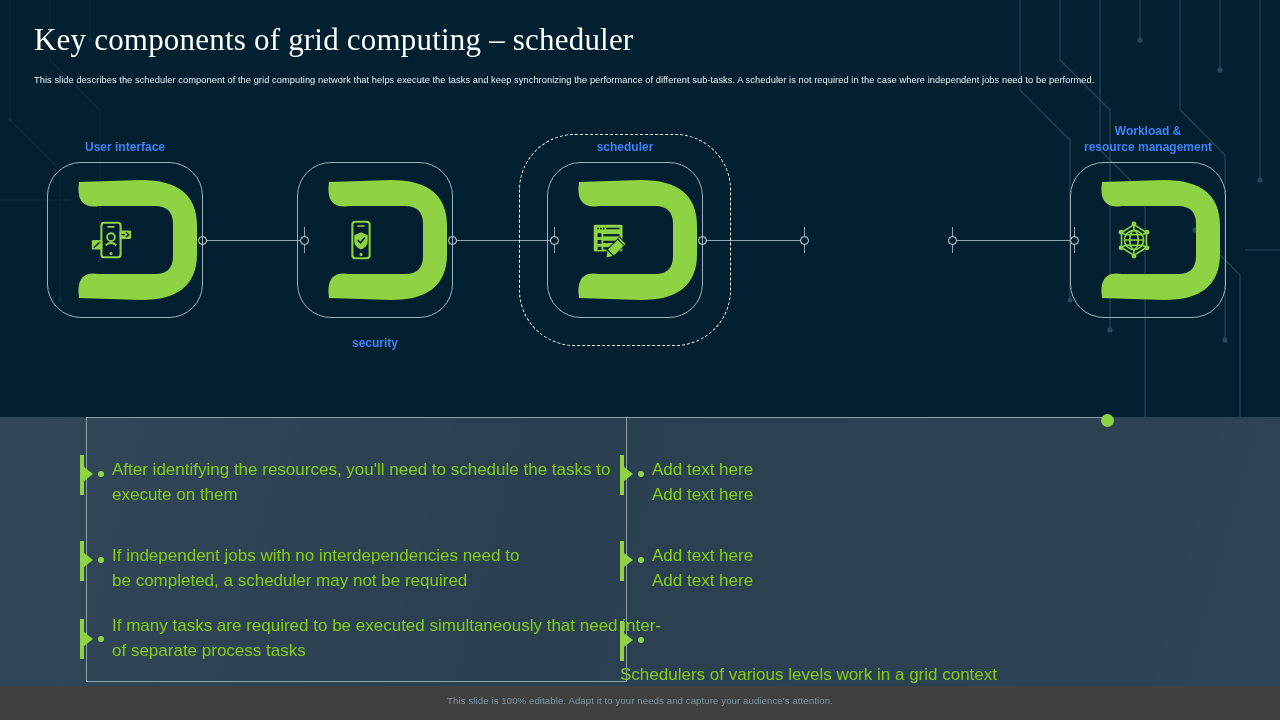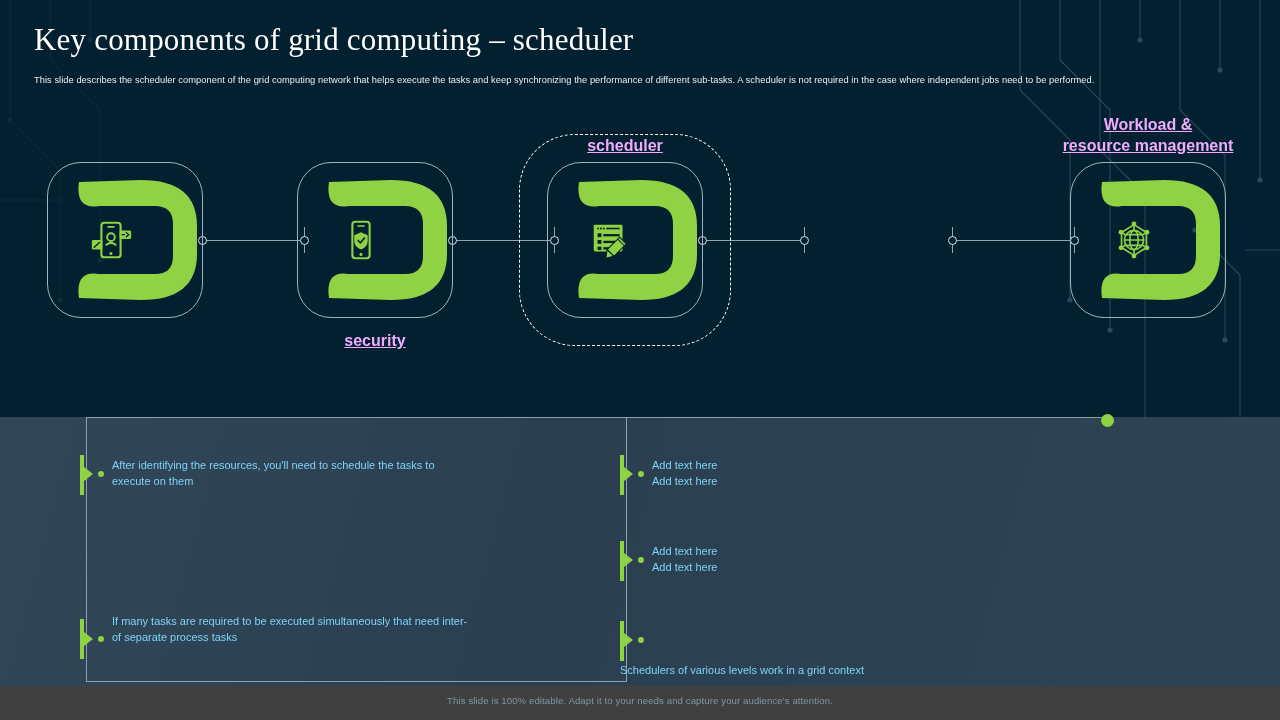--- a/index.html
+++ b/index.html
@@ -77,30 +77,29 @@
     position: absolute;
     left: 50%; top: 50%;
     transform: translate(-50%, -50%);
     width: 46px; height: 46px;
     margin-left: -14px;
   }
   .node-label {
     position: absolute;
     width: 220px;
     text-align: center;
-    font-size: 16px;
+    font-size: 12px;
     font-weight: bold;
-    color: #f0abfc;
+    color: #3b82f6;
     line-height: 1.32;
     left: 50%;
     transform: translateX(-50%);
-    text-decoration: underline;
   }
   .node-label.above { bottom: 100%; margin-bottom: 6px; }
-  .node-label.below { top: 100%; margin-top: 12px; }
+  .node-label.below { top: 100%; margin-top: 18px; }
 
   .node.highlight .halo {
     position: absolute;
     left: -28px; top: -28px;
     width: 212px; height: 212px;
     border: 1.6px dashed #ffffff;
     border-radius: 56px;
   }
 
   
@@ -182,22 +181,22 @@
     border-left: 9px solid #8fd344;
   }
   .bullet .pip {
     position: absolute;
     left: 18px; top: 18px;
     width: 6px; height: 6px;
     border-radius: 50%;
     background: #8fd344;
   }
   .bullet .btext {
-    font-size: 11px;
-    color: #7dd3fc;
+    font-size: 17px;
+    color: #84cc16;
     line-height: 1.45;
     padding-top: 5px;
   }
   .btext div { white-space: nowrap; }
 
   
   .footer {
     position: absolute;
     left: 0; bottom: 0;
     width: 1280px; height: 34px;
@@ -296,20 +295,21 @@
         <rect x="14" y="6" width="20" height="36" rx="3" fill="none" stroke="#8fd344" stroke-width="2.2"></rect>
         <rect x="20" y="9.5" width="8" height="1.6" rx=".8" fill="#8fd344"></rect>
         <circle cx="24" cy="38" r="1.6" fill="#8fd344"></circle>
         <circle cx="24" cy="21" r="4" fill="none" stroke="#8fd344" stroke-width="2"></circle>
         <path d="M18.5 29.5 Q24 24.5 29.5 29.5" fill="none" stroke="#8fd344" stroke-width="2"></path>
         <rect x="4" y="24" width="11" height="10" rx="1.5" fill="#8fd344"></rect>
         <path d="M6 32 L12.5 26" stroke="#02202f" stroke-width="1.4"></path>
         <rect x="33" y="14" width="12" height="9" rx="1.5" fill="#8fd344"></rect>
         <path d="M35 18.5 L38.5 18.5 M39.5 15.8 L42.5 18.5 L39.5 21.2" stroke="#02202f" stroke-width="1.3" fill="none"></path>
       </svg>
+      <div class="node-label above">User interface</div>
     </div>
 
     <div class="node" style="left:297px;">
       <div class="frame"></div>
       <svg class="bracket" viewBox="0 0 128 128">
         <path d="M10 6 Q6 34 30 30 L86 30 Q104 30 104 48 L104 80 Q104 98 86 98 L30 98 Q6 94 10 122
                  L72 124 Q128 124 128 78 L128 64 L140 64 L128 52 L128 50 Q128 4 72 4 Z" fill="#8fd344"></path>
       </svg>
       <svg class="glyph" viewBox="0 0 48 48">
         <rect x="15" y="5" width="18" height="38" rx="3" fill="none" stroke="#8fd344" stroke-width="2.2"></rect>
@@ -394,20 +394,31 @@
         <div class="bar"></div>
         <div class="tri"></div>
         <div class="pip"></div>
       </div>
       <div class="btext">
         <div>After identifying the resources, you'll need to schedule the tasks to</div>
         <div>execute on them</div>
       </div>
     </div>
 
+    <div class="bullet" style="left:80px; top:122px; width:530px;">
+      <div class="marker">
+        <div class="bar"></div>
+        <div class="tri"></div>
+        <div class="pip"></div>
+      </div>
+      <div class="btext">
+        <div>If independent jobs with no interdependencies need to</div>
+        <div>be completed, a scheduler may not be required</div>
+      </div>
+    </div>
 
     <div class="bullet" style="left:80px; top:192px; width:530px;">
       <div class="marker" style="height:58px;">
         <div class="bar" style="top:10px;"></div>
         <div class="tri" style="top:23px;"></div>
         <div class="pip" style="top:27px;"></div>
       </div>
       <div class="btext">
         <div>If many tasks are required to be executed simultaneously that need inter-</div>
         <div>of separate process tasks</div>

